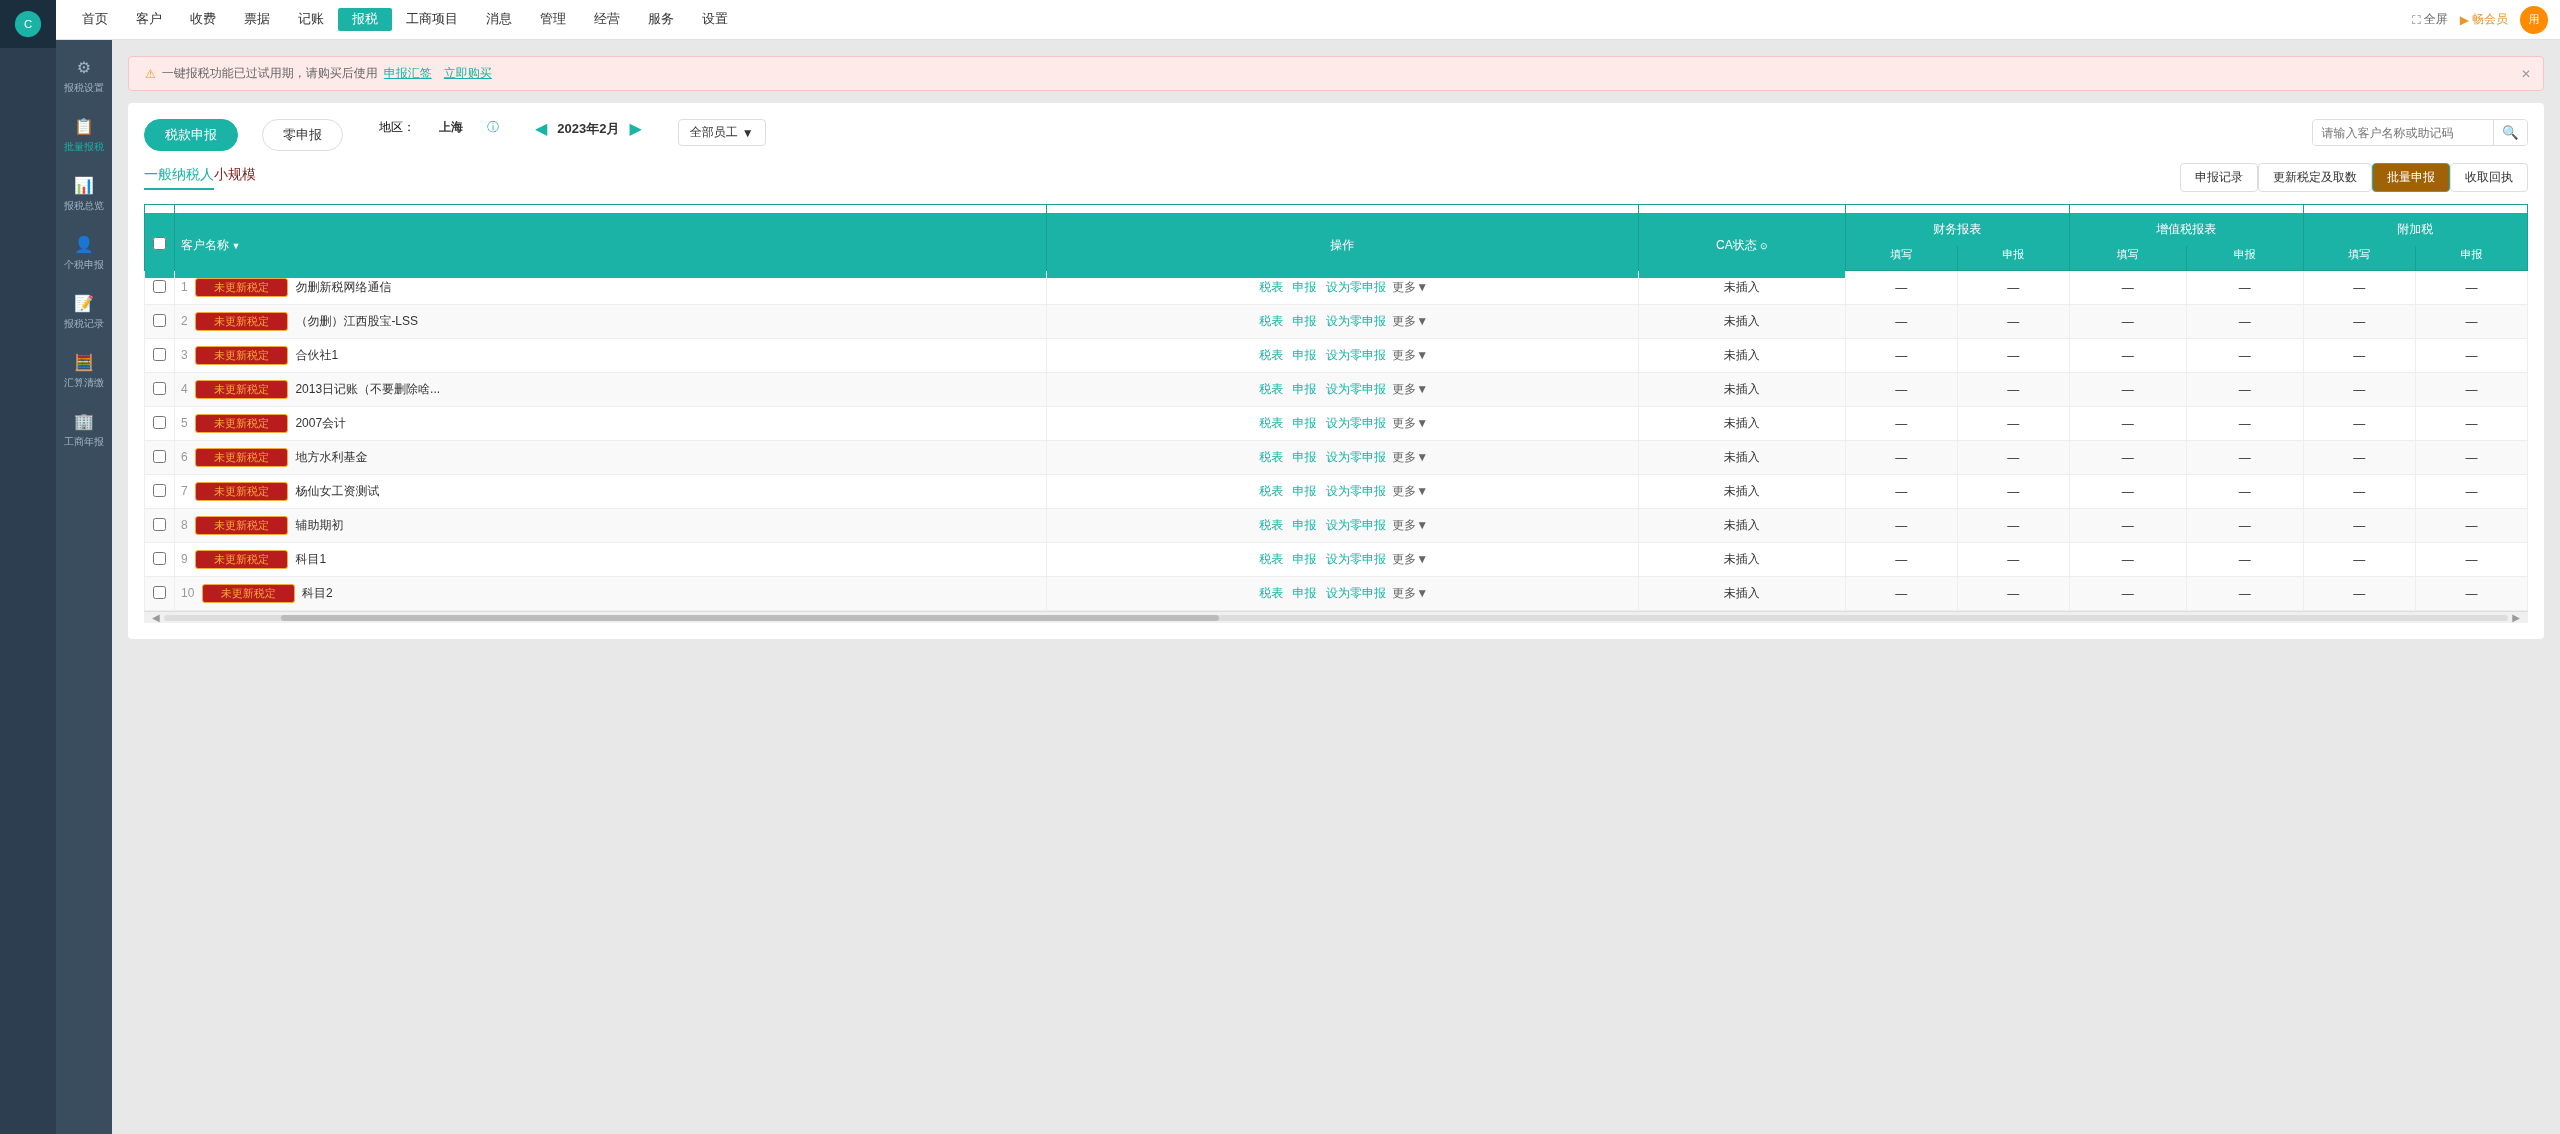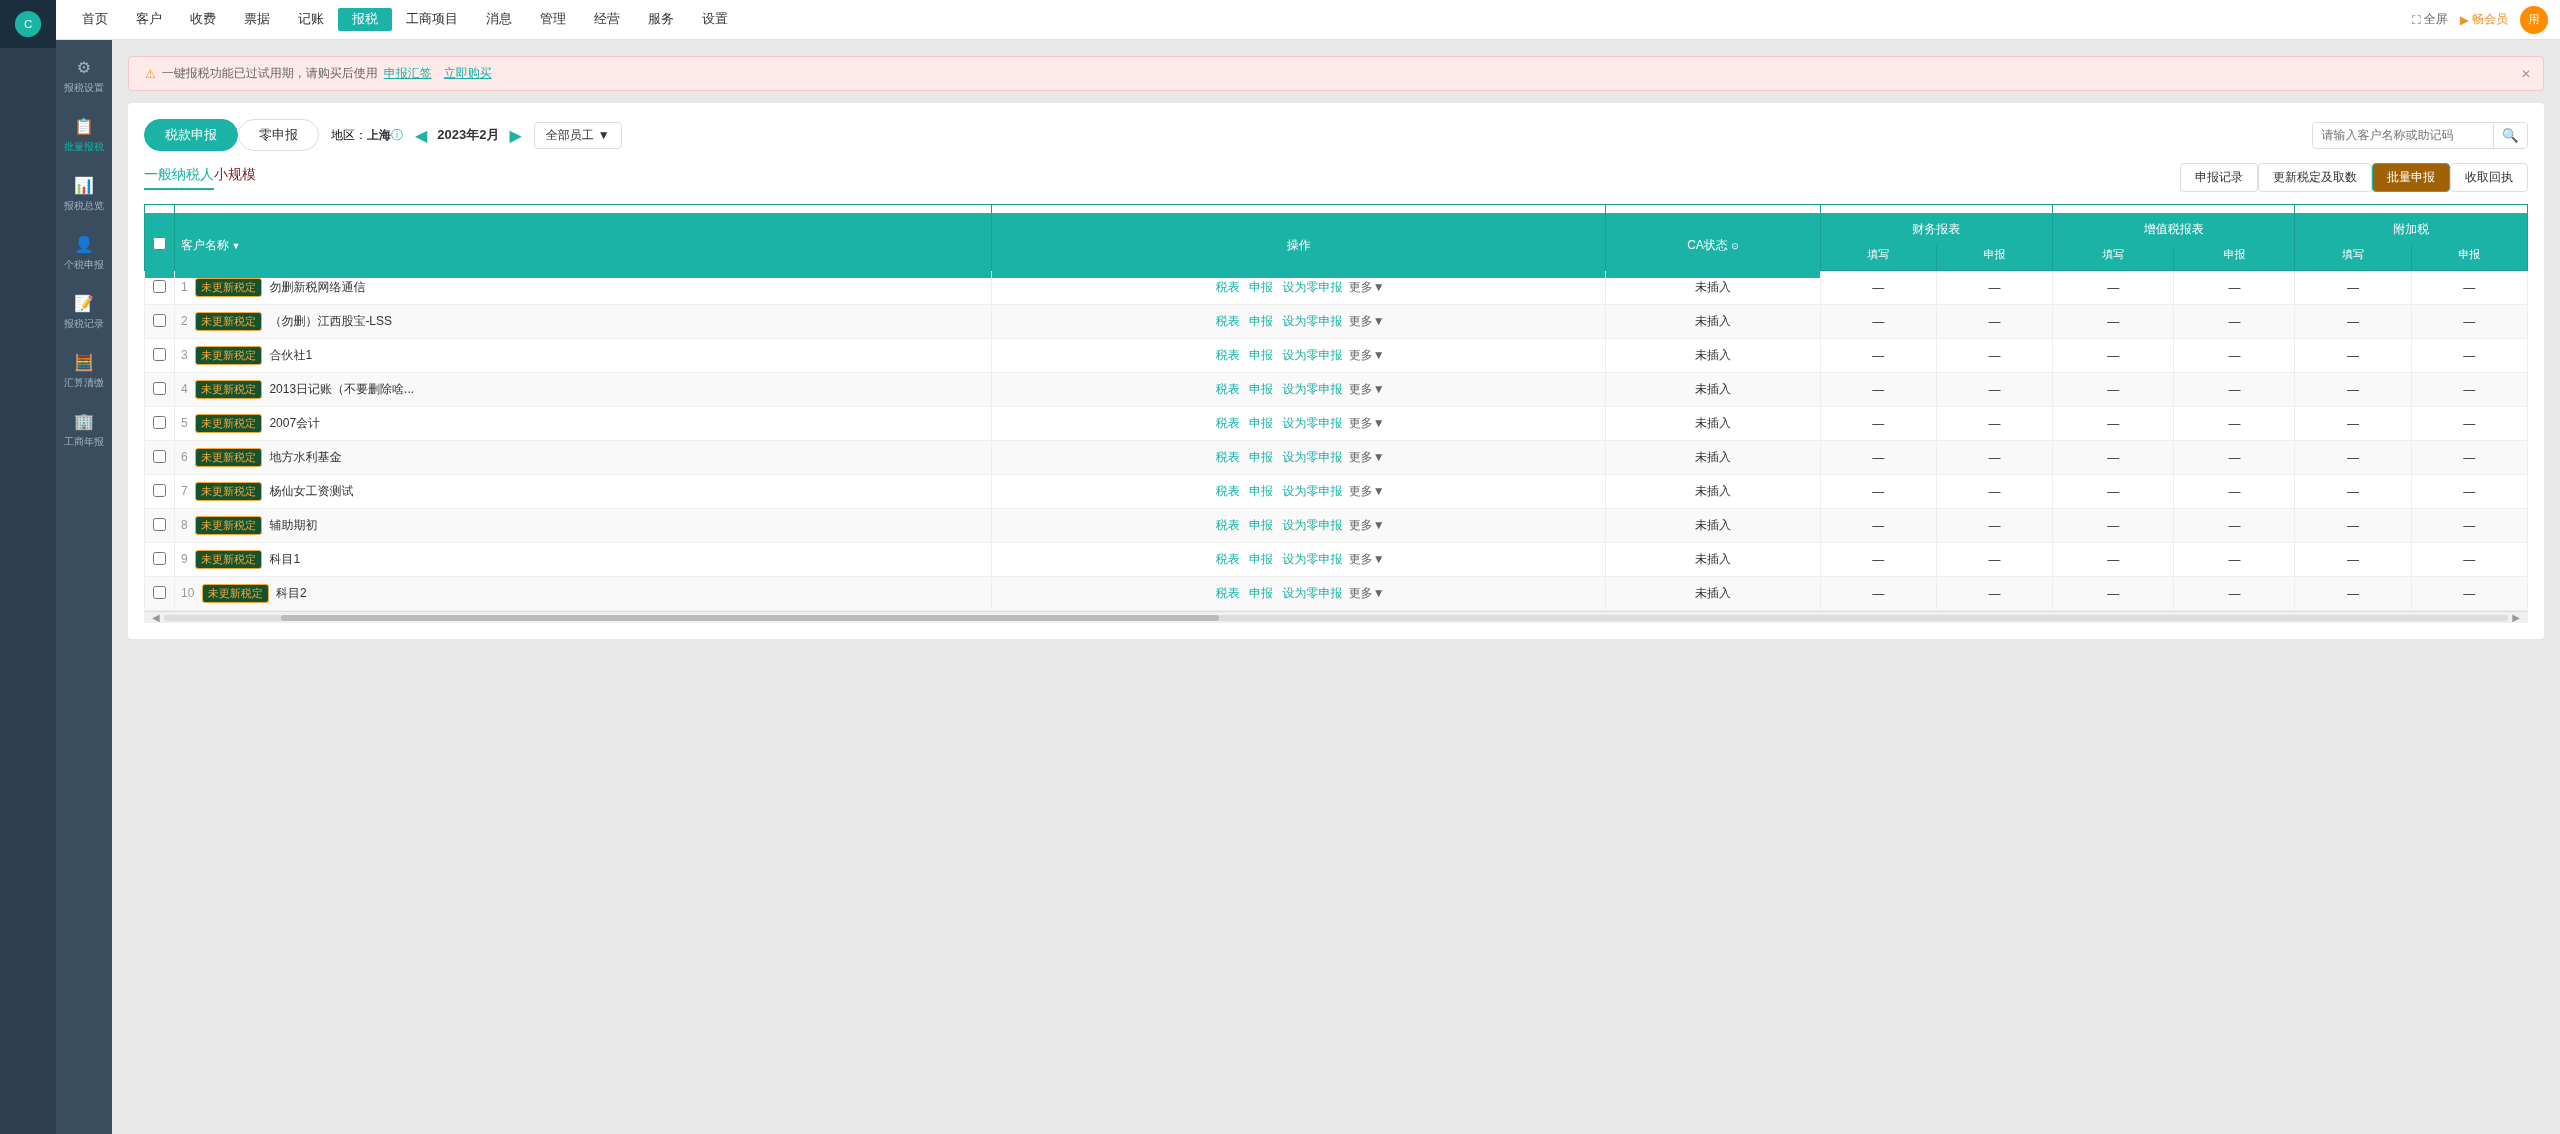--- a/index.html
+++ b/index.html
@@ -125,22 +125,22 @@
     
     .card {
       background: #fff;
       border-radius: 4px;
       padding: 16px;
     }
 
     
     .toolbar {
       display: flex;
-      align-items: center;
-      gap: 0;
+      align-items: flex-start;
+      gap: 24px;
       margin-bottom: 12px;
       flex-wrap: wrap;
     }
     .tab-btn {
       padding: 6px 20px;
       border-radius: 20px;
       border: 1px solid #ddd;
       background: #fff;
       cursor: pointer;
       font-size: 13px;
@@ -253,25 +253,25 @@
       color: #333;
       white-space: nowrap;
     }
     .data-table tr:nth-child(even) td { background: #f9f9f9; }
     .data-table .checkbox-cell { width: 30px; }
     .data-table .name-cell { text-align: left; min-width: 160px; }
     .data-table .op-cell { min-width: 180px; }
 
     .status-badge {
       display: inline-block;
-      background: #14532d;
+      background: #b91c1c;
       border: 1px solid #f4a83a;
       color: #f4a83a;
       border-radius: 3px;
-      padding: 1px 5px;
+      padding: 1px 18px;
       font-size: 11px;
       margin-right: 4px;
     }
     .op-link {
       color: #1ab3a6;
       cursor: pointer;
       margin: 0 3px;
       font-size: 12px;
     }
     .op-more {

